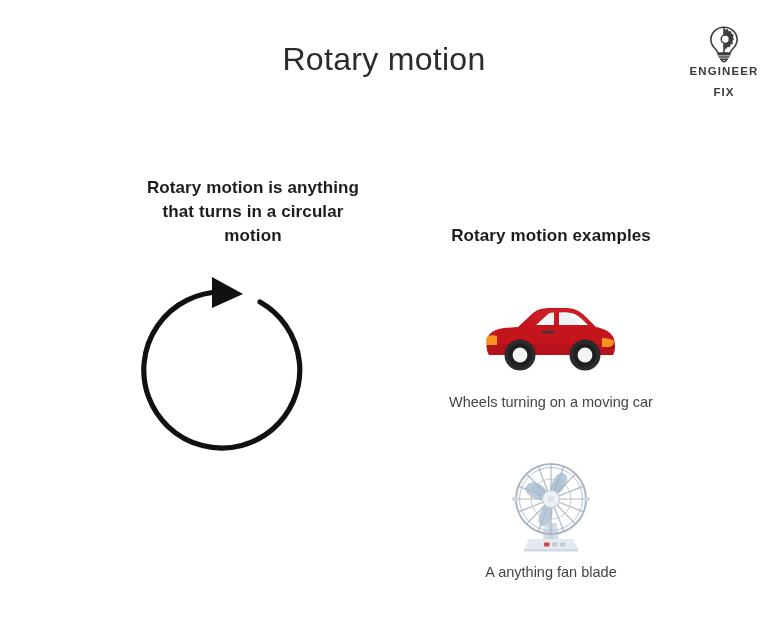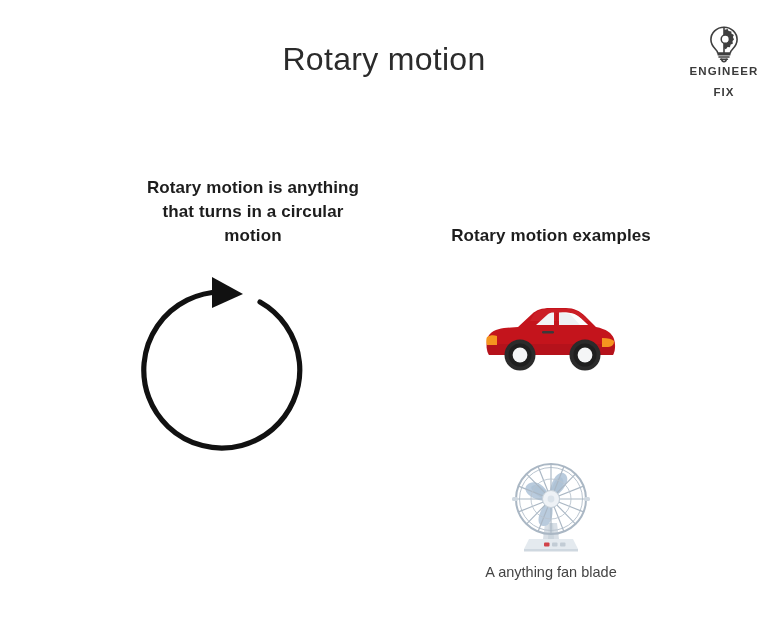--- a/index.html
+++ b/index.html
@@ -225,20 +225,21 @@
           <path d="M3 37 C6 35 10 35 13 36 L13 45 L3 45 C2 42 2 39 3 37 Z" fill="#f5951f"></path>
 
           <circle cx="36" cy="55" r="15.5" fill="#2b2b2b"></circle>
           <circle cx="36" cy="55" r="11.5" fill="#1f1f1f"></circle>
           <circle cx="36" cy="55" r="7.4" fill="#f4f5f6"></circle>
           <circle cx="101" cy="55" r="15.5" fill="#2b2b2b"></circle>
           <circle cx="101" cy="55" r="11.5" fill="#1f1f1f"></circle>
           <circle cx="101" cy="55" r="7.4" fill="#f4f5f6"></circle>
         </svg>
       </div>
+      <div class="example-caption">Wheels turning on a moving car</div>
     </div>
 
     <div class="example example-fan">
       <div class="example-art">
         <svg width="104" height="92" viewBox="0 0 104 92">
 
           <path d="M46 62 L58 62 L60 78 L44 78 Z" fill="#d8dfe6"></path>
           <path d="M50 62 L54 62 L55 78 L49 78 Z" fill="#c6d0d9" opacity="0.7"></path>
 
           <path d="M30 78 L74 78 L79 88 L25 88 Z" fill="#e4eaef"></path>

